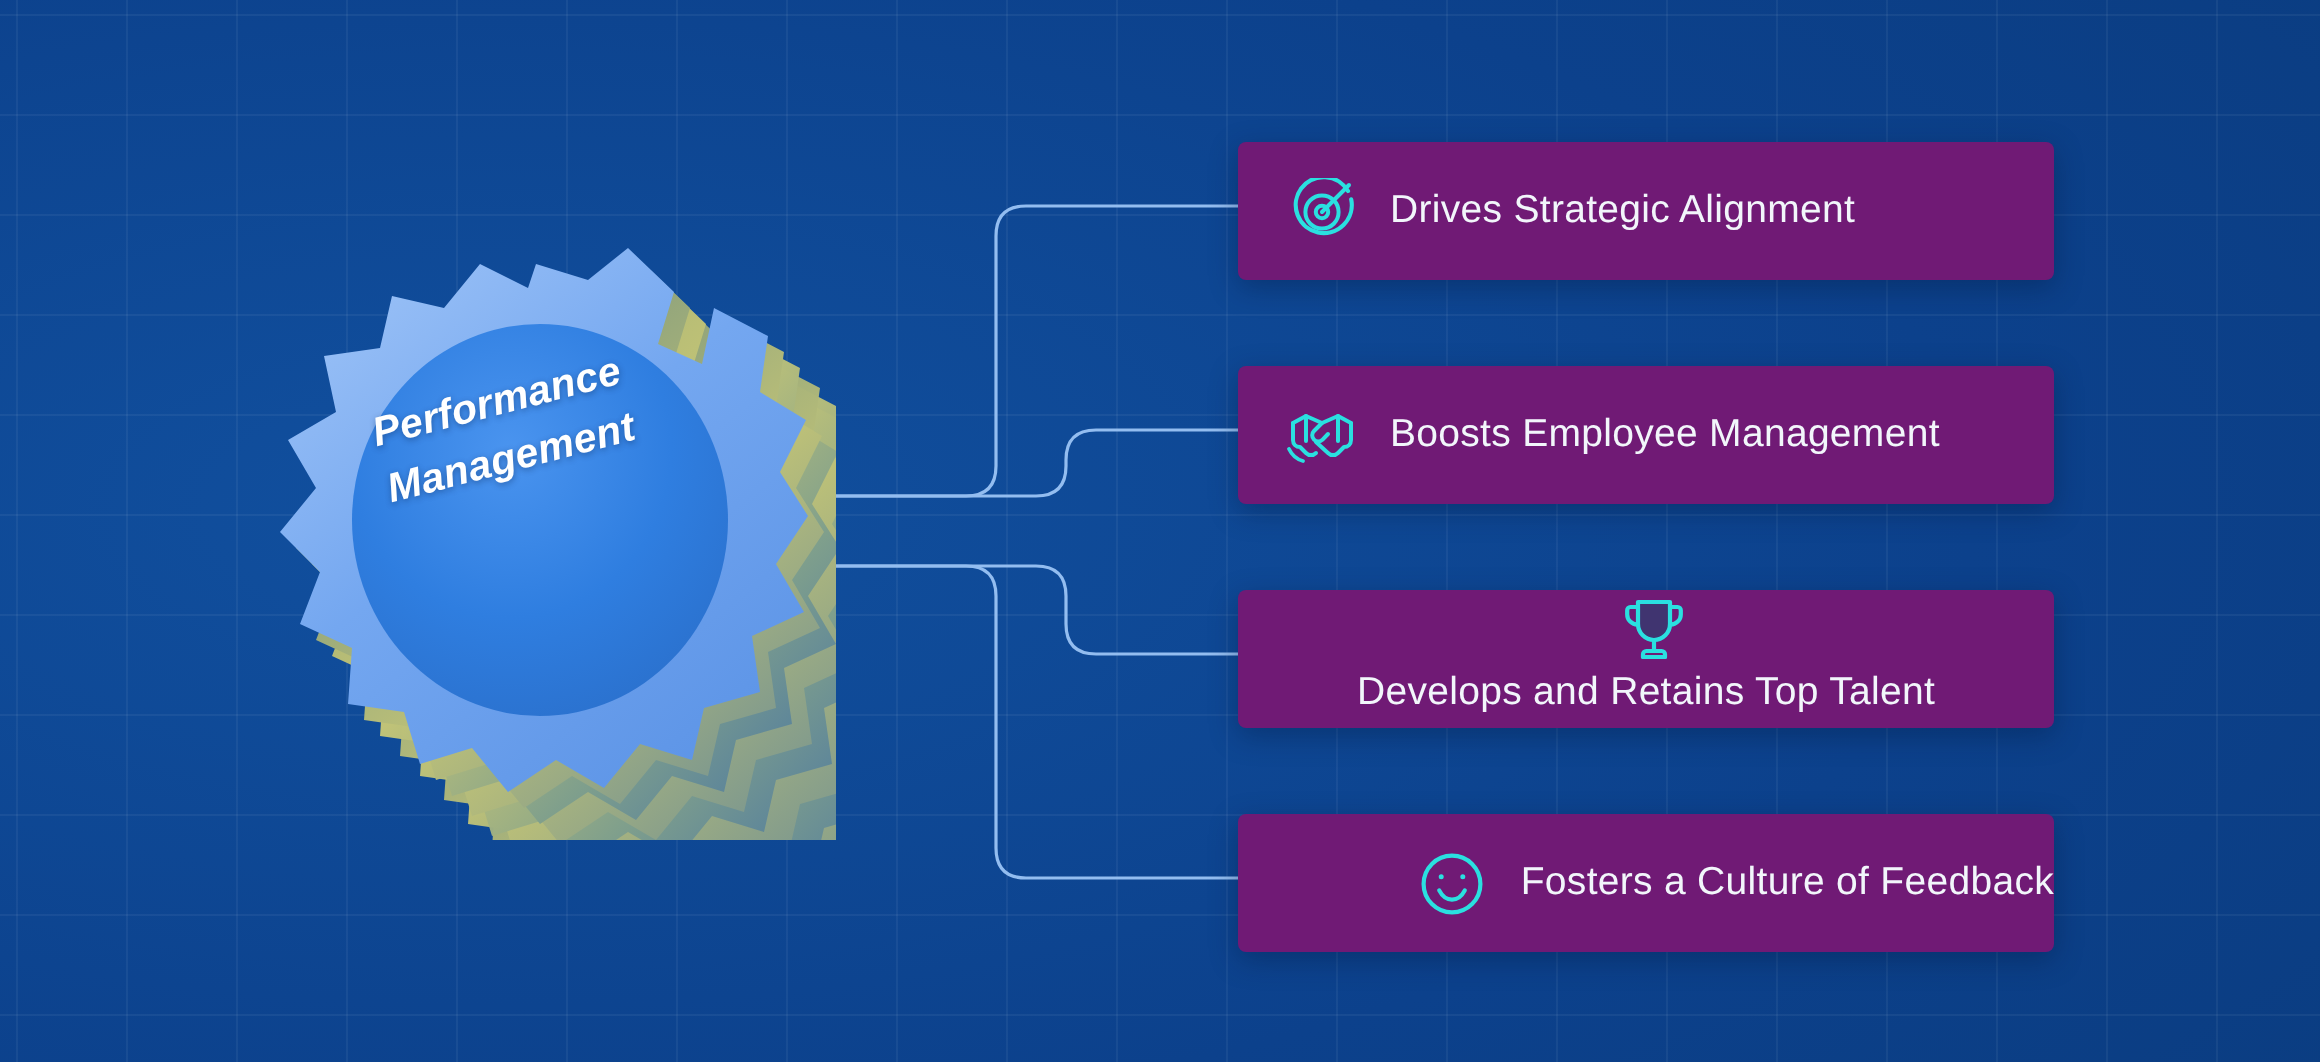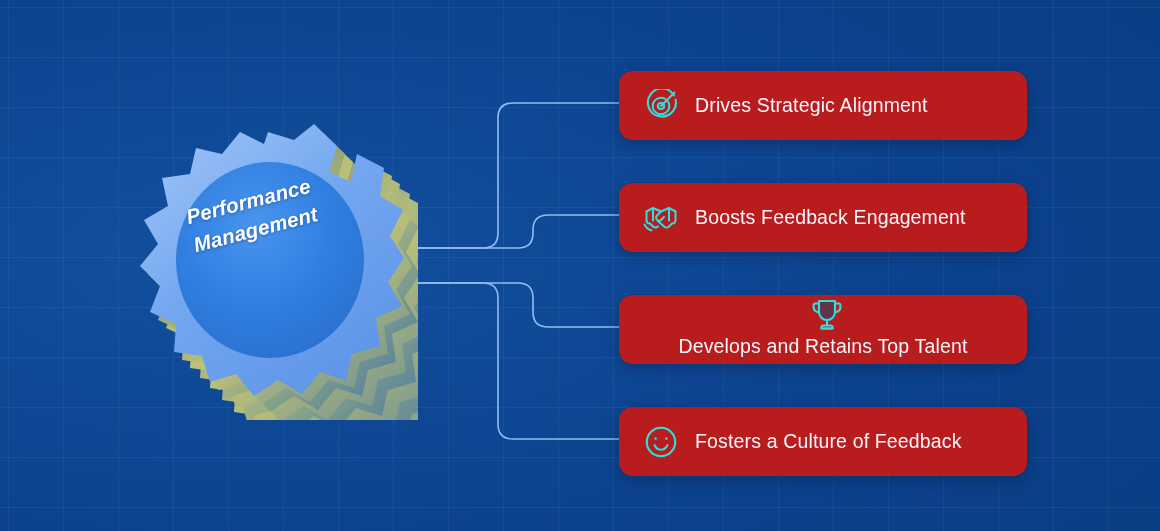--- a/index.html
+++ b/index.html
@@ -78,22 +78,22 @@
     text-shadow: 0 1px 3px rgba(10,40,90,0.45);
     pointer-events: none;
   }
 
   
   .card {
     position: absolute;
     left: 619px;
     width: 408px;
     height: 69px;
-    background: #b91c1c;
-    border-radius: 14px;
+    background: #701a75;
+    border-radius: 4px;
     box-shadow: 0 4px 14px rgba(4, 24, 56, 0.35);
     display: flex;
     align-items: center;
     z-index: 4;
     box-sizing: border-box;
   }
   .card .icon {
     width: 40px;
     height: 40px;
     margin-left: 22px;
@@ -107,21 +107,21 @@
   .card .label {
     color: #f2f6fb;
     font-size: 19.5px;
     font-weight: 400;
     letter-spacing: 0.15px;
     white-space: nowrap;
   }
   #card-0 { top: 71px; }
   #card-1 { top: 183px; }
   #card-2 { top: 295px; flex-direction: column; }
-  #card-3 { top: 407px; }
+  #card-3 { top: 407px; justify-content: flex-end; }
 </style>
 </head>
 <body>
 
 <div id="stage">
 
   <div id="bg-base"></div>
   <div id="bg-grid"></div>
 
   <svg id="connectors" viewBox="0 0 1160 531">
@@ -238,21 +238,21 @@
       <svg width="38" height="34" viewBox="0 0 38 34" fill="none" stroke="#2ae0e0" stroke-width="2" stroke-linecap="round" stroke-linejoin="round">
         <path d="M4.5 10.5 L11 7 L19 10.5 L27 7 L33.5 10.5"></path>
         <path d="M4.5 10.5 L4.5 19 C4.5 21 6 22.5 8 22.5 L11 25.5 C12.4 26.9 14.6 26.9 16 25.5"></path>
         <path d="M33.5 10.5 L33.5 19 C33.5 21 32 22.5 30 22.5 L27 25.5 C25.6 26.9 23.4 26.9 22 25.5 L16 20"></path>
         <path d="M11 7 L11 19.5"></path>
         <path d="M27 7 L27 19.5"></path>
         <path d="M19 10.5 L15 14.5 C13.8 15.7 13.8 17.6 15 18.8 C16.2 20 18.1 20 19.3 18.8 L22 16"></path>
         <path d="M2.5 23.5 C4 26.6 6.4 28.7 9.5 29.5" stroke-width="1.9"></path>
       </svg>
     </span>
-    <span class="label">Boosts Feedback Engagement</span>
+    <span class="label">Boosts Employee Management</span>
   </div>
 
   <div class="card" id="card-2">
     <span class="icon">
       <svg width="34" height="36" viewBox="0 0 34 36" fill="none" stroke="#2ae0e0" stroke-width="2.1" stroke-linecap="round" stroke-linejoin="round">
         <path d="M9 4 H25 V15 C25 19.4 21.4 23 17 23 C12.6 23 9 19.4 9 15 Z" fill="#1a4a6b" fill-opacity="0.55"></path>
         <path d="M9 6.5 H5.2 C4.3 6.5 3.6 7.2 3.6 8.1 V10.2 C3.6 13 5.9 15.3 8.7 15.3 H9"></path>
         <path d="M25 6.5 H28.8 C29.7 6.5 30.4 7.2 30.4 8.1 V10.2 C30.4 13 28.1 15.3 25.3 15.3 H25"></path>
         <path d="M17 23 V28.5"></path>
         <path d="M11.5 31.5 H22.5"></path>

